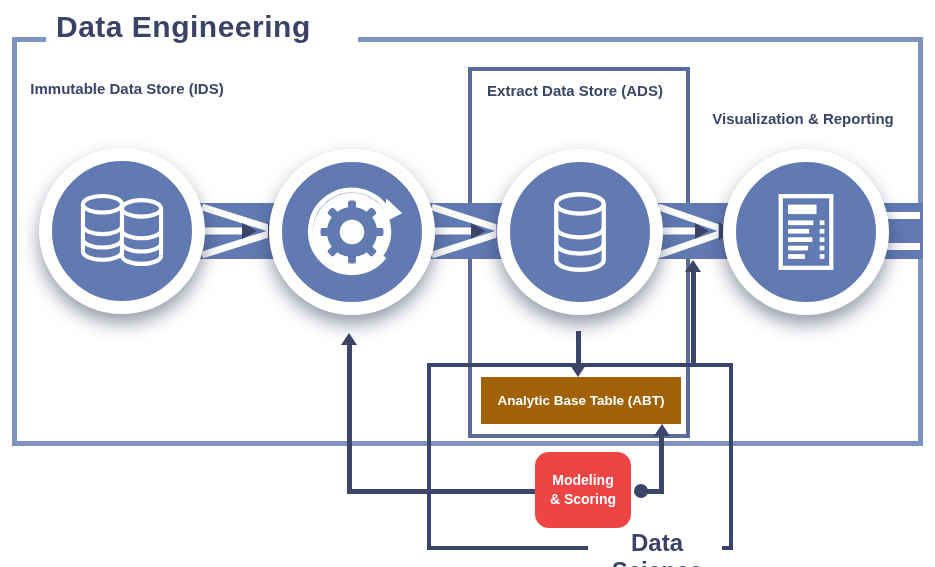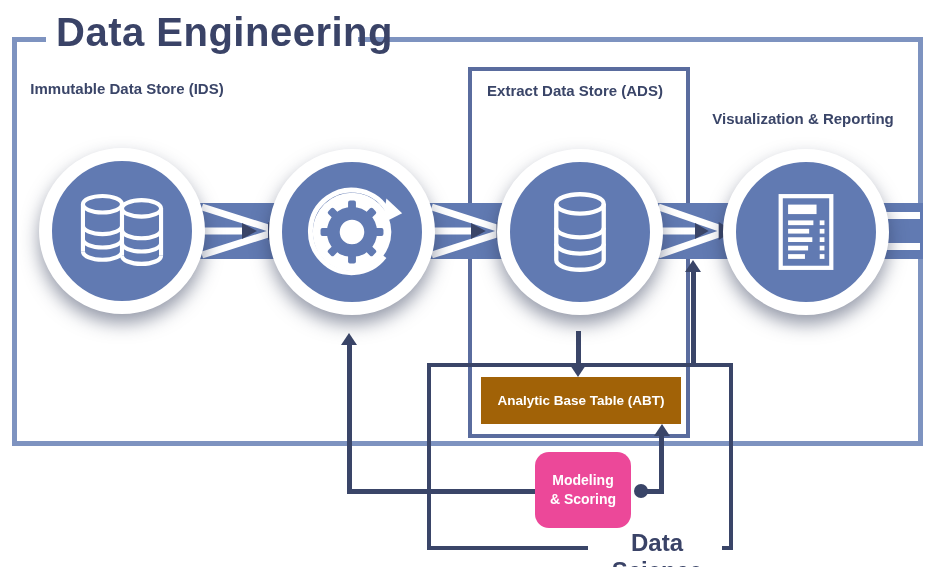--- a/index.html
+++ b/index.html
@@ -9,21 +9,21 @@
 
   
   .outer-box{left:12px;top:37px;width:901px;height:399px;border:5px solid #7E93C0;z-index:0;}
   .ads-box{left:468px;top:67px;width:214px;height:363px;border:4px solid #5A6C9E;z-index:1;}
   .ds-box{left:427px;top:363px;width:298px;height:179px;border:4px solid #3A4568;z-index:1;}
   .patch{background:#ffffff;z-index:2;}
   .title-patch{left:46px;top:30px;width:312px;height:18px;}
   .ds-patch{left:588px;top:538px;width:134px;height:14px;}
 
   
-  .main-title{left:56px;top:10px;font-size:40px;font-weight:700;color:#3A4367;
+  .main-title{left:56px;top:10px;font-size:30px;font-weight:700;color:#3A4367;
               letter-spacing:.5px;z-index:3;}
   .ds-title{left:590px;top:529px;width:134px;text-align:center;font-size:24px;
             font-weight:700;color:#3A4367;z-index:3;}
 
   
   .stage-label{font-size:15px;font-weight:700;color:#3A4568;text-align:center;z-index:4;}
   .lbl1{left:12px;top:80px;width:230px;}
   .lbl2{left:246px;top:110px;width:210px;}
   .lbl3{left:470px;top:82px;width:210px;}
   .lbl4{left:700px;top:110px;width:206px;}
@@ -41,21 +41,21 @@
           border:13px solid #ffffff;box-shadow:0 9px 18px rgba(43,53,84,.5);
           z-index:5;display:flex;align-items:center;justify-content:center;}
   .c1{left:39px;top:148px;}
   .c2{left:269px;top:149px;}
   .c3{left:497px;top:149px;}
   .c4{left:723px;top:149px;}
 
   
   .abt-box{left:481px;top:377px;width:200px;height:47px;background:#a16207;z-index:6;
            color:#fff;font-size:13.5px;font-weight:700;text-align:center;line-height:47px;}
-  .ms-box{left:535px;top:452px;width:96px;height:76px;background:#ec4899;border-radius:14px;
+  .ms-box{left:535px;top:452px;width:96px;height:76px;background:#ef4444;border-radius:14px;
           z-index:6;color:#fff;font-size:14px;font-weight:700;text-align:center;
           display:flex;flex-direction:column;justify-content:center;line-height:19px;}
   .dot{left:634px;top:484px;width:14px;height:14px;border-radius:50%;background:#3A4568;z-index:7;}
 
   
   .nline{background:#3A4568;z-index:3;}
   .tri{width:0;height:0;z-index:3;}
   .tri-up{border-left:8px solid transparent;border-right:8px solid transparent;
           border-bottom:12px solid #3A4568;}
   .tri-down{border-left:8px solid transparent;border-right:8px solid transparent;

